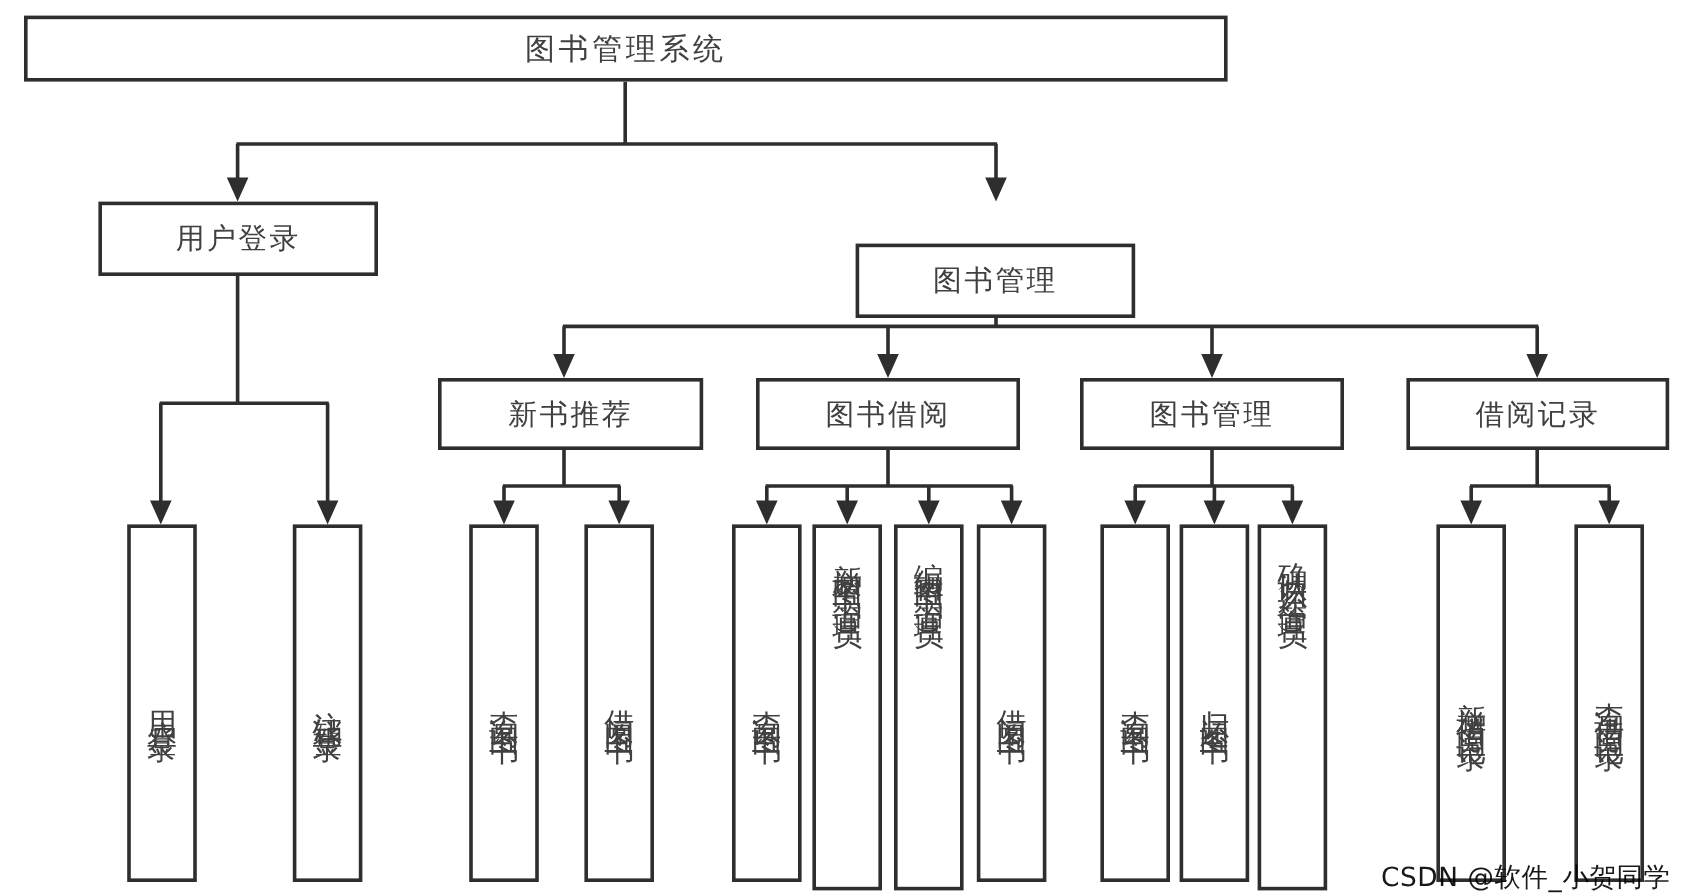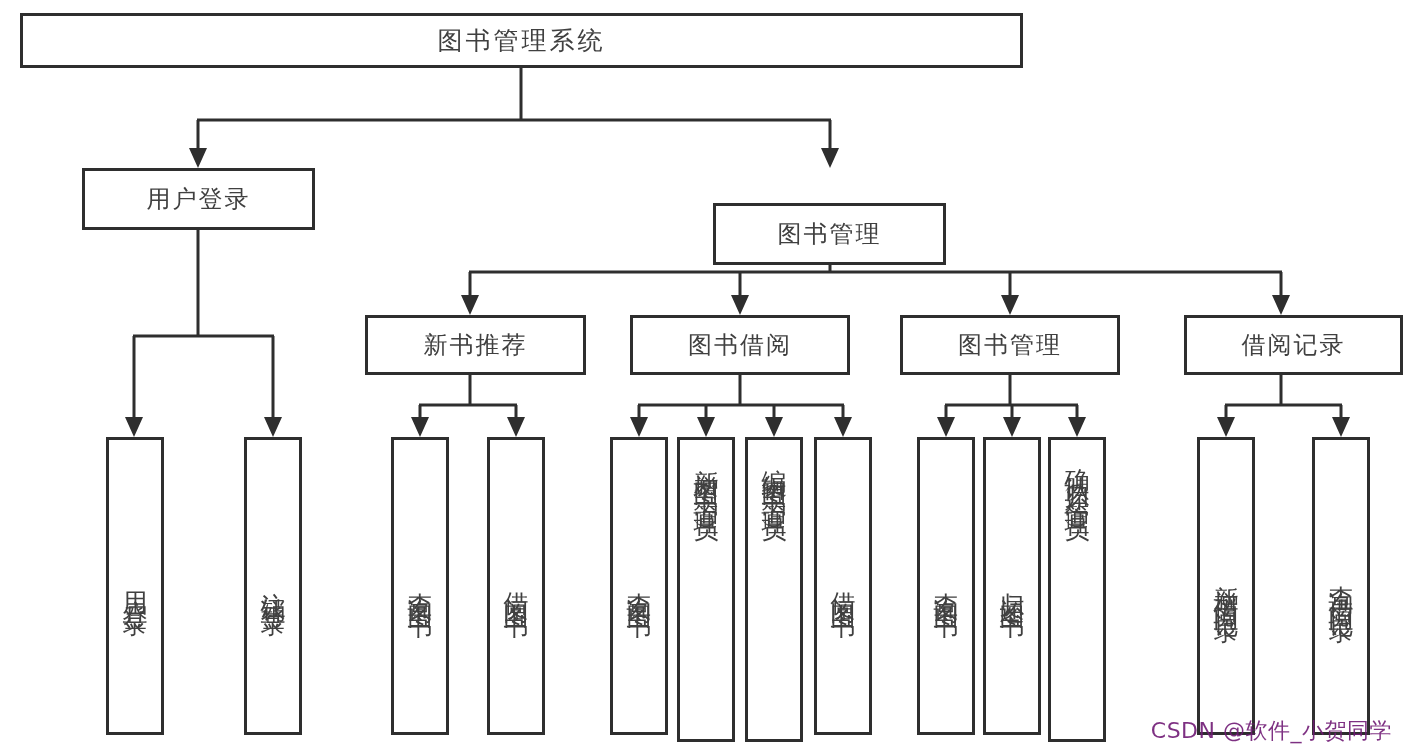--- a/index.html
+++ b/index.html
@@ -36,21 +36,21 @@
     letter-spacing: 7px;
     line-height: 1;
   }
   .vbox.tall { align-items: flex-start; padding-top: 9px; }
   #watermark {
     position: absolute;
     top: 716px;
     right: 13px;
     font-size: 22px;
     letter-spacing: 0.5px;
-    color: #701a75;
+    color: #000000;
     opacity: 0.9;
     z-index: 5;
     white-space: nowrap;
   }
 </style>
 </head>
 <body>
 
 <div id="canvas">
 
@@ -107,21 +107,21 @@
 
   <div class="node hbox" style="left:365px; top:315px; width:221px; height:60px;">
     <span>新书推荐</span>
   </div>
   <div class="node hbox" style="left:630px; top:315px; width:220px; height:60px;">
     <span>图书借阅</span>
   </div>
   <div class="node hbox" style="left:900px; top:315px; width:220px; height:60px;">
     <span>图书管理</span>
   </div>
-  <div class="node hbox" style="left:1172px; top:315px; width:219px; height:60px;margin-left:12px;">
+  <div class="node hbox" style="left:1172px; top:315px; width:219px; height:60px;">
     <span>借阅记录</span>
   </div>
 
   <div class="node vbox" style="left:106px; top:437px; width:58px; height:298px;">
     <span>用户登录</span>
   </div>
   <div class="node vbox" style="left:244px; top:437px; width:58px; height:298px;">
     <span>注销登录</span>
   </div>
 

